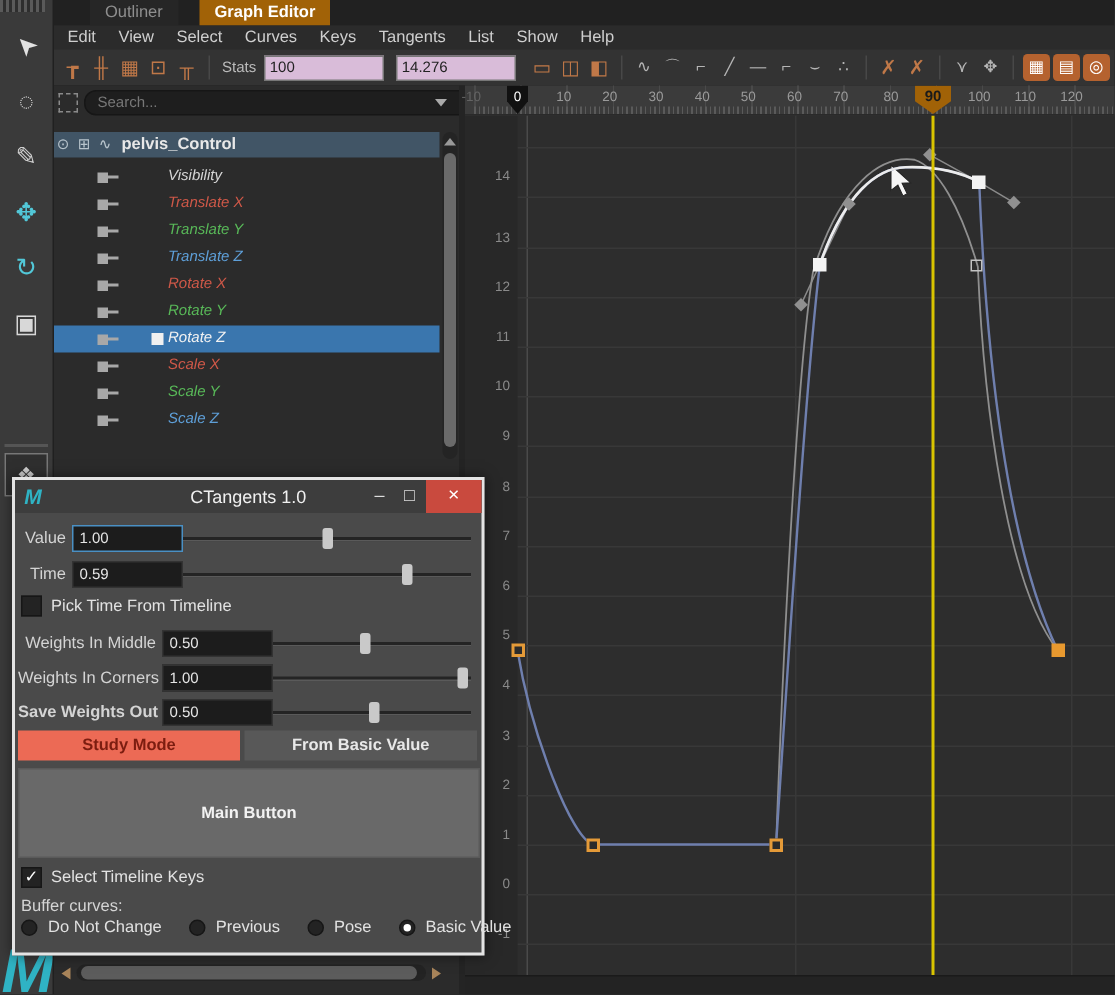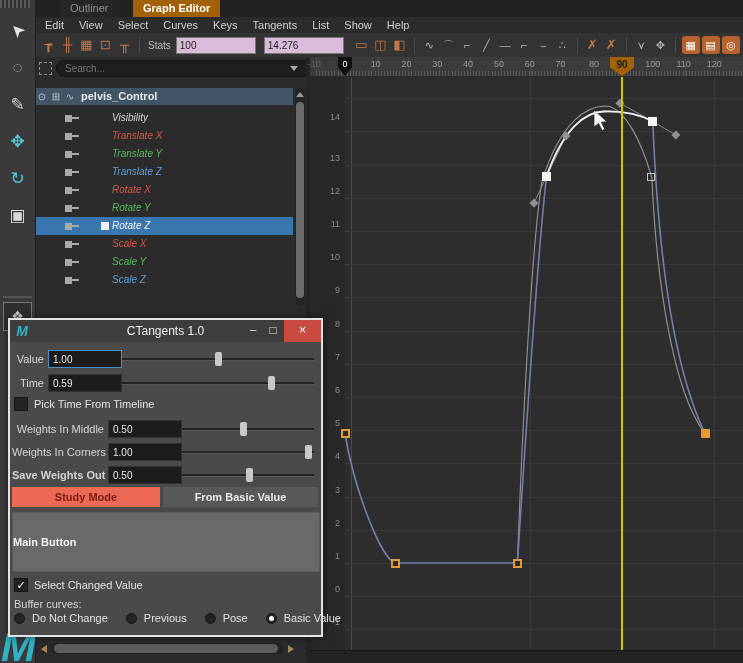--- a/index.html
+++ b/index.html
@@ -111,21 +111,21 @@
      font-size:10px;padding:0 4px;font-family:"Liberation Sans",sans-serif}
   .dlg-field.focus{border:1px solid #4a90c4}
   .dlg-track{position:absolute;top:8px;height:2px;background:#242424;border-bottom:1px solid #5a5a5a;cursor:pointer}
   .dlg-handle{position:absolute;top:2px;width:7px;height:14px;background:#c9c9c9;border-radius:2px;cursor:pointer}
   .chkbox{position:absolute;width:12px;height:12px;background:#232323;border:1px solid #161616;color:#fff;
      font-size:11px;line-height:12px;text-align:center;cursor:pointer}
   .chkbox.checked:after{content:"\2713"}
   .chk-label{position:absolute;color:#e2e2e2}
   .mode-btn{position:absolute;top:167px;height:20px;line-height:20px;text-align:center;font-weight:bold;cursor:pointer;font-size:11px}
   #main-button{position:absolute;left:2px;top:192px;width:306px;height:58px;background:#696969;border:1px solid #5a5a5a;
-     color:#f2f2f2;font-weight:bold;line-height:58px;cursor:pointer;font-size:11px}
+     color:#f2f2f2;font-weight:bold;text-align:center;line-height:58px;cursor:pointer;font-size:11px}
   #buffer-label{position:absolute;left:4px;top:278px;color:#d4d4d4}
   #radio-row{position:absolute;left:4px;top:292px;display:flex;gap:18px;align-items:center}
   .radio{display:flex;align-items:center;gap:7px;cursor:pointer;color:#e2e2e2;white-space:nowrap}
   .radio .dot{width:9px;height:9px;border-radius:50%;background:#232323;border:1px solid #161616;position:relative}
   .radio.sel .dot:after{content:"";position:absolute;left:2px;top:2px;width:5px;height:5px;border-radius:50%;background:#fff}
 </style>
 </head>
 <body>
 
 <div id="toolbox">
@@ -373,21 +373,21 @@
         <div class="dlg-track" style="left: 172px; width: 132px;"></div>
         <div class="dlg-handle" style="left: 235.75px;"></div>
       </div>
     </div>
   <div id="mode-buttons">
       <div class="mode-btn" style="background: rgb(236, 106, 85); color: rgb(124, 29, 16); left: 2px; width: 148px;">Study Mode</div>
       <div class="mode-btn" style="background: rgb(88, 88, 88); color: rgb(232, 232, 232); left: 153px; width: 155px;">From Basic Value</div>
     </div>
   <div id="main-button">Main Button</div>
   <div class="chkbox checked" id="select-changed-keys-checkbox" style="left:4px;top:258px"></div>
-  <div class="chk-label" style="left:24px;top:259px">Select Changed Value</div>
+  <div class="chk-label" style="left:24px;top:259px">Select Timeline Keys</div>
   <div id="buffer-label">Buffer curves:</div>
   <div id="radio-row">
       <div class="radio">
         <span class="dot"></span>
         <span>Do Not Change</span>
       </div>
       <div class="radio">
         <span class="dot"></span>
         <span>Previous</span>
       </div>

